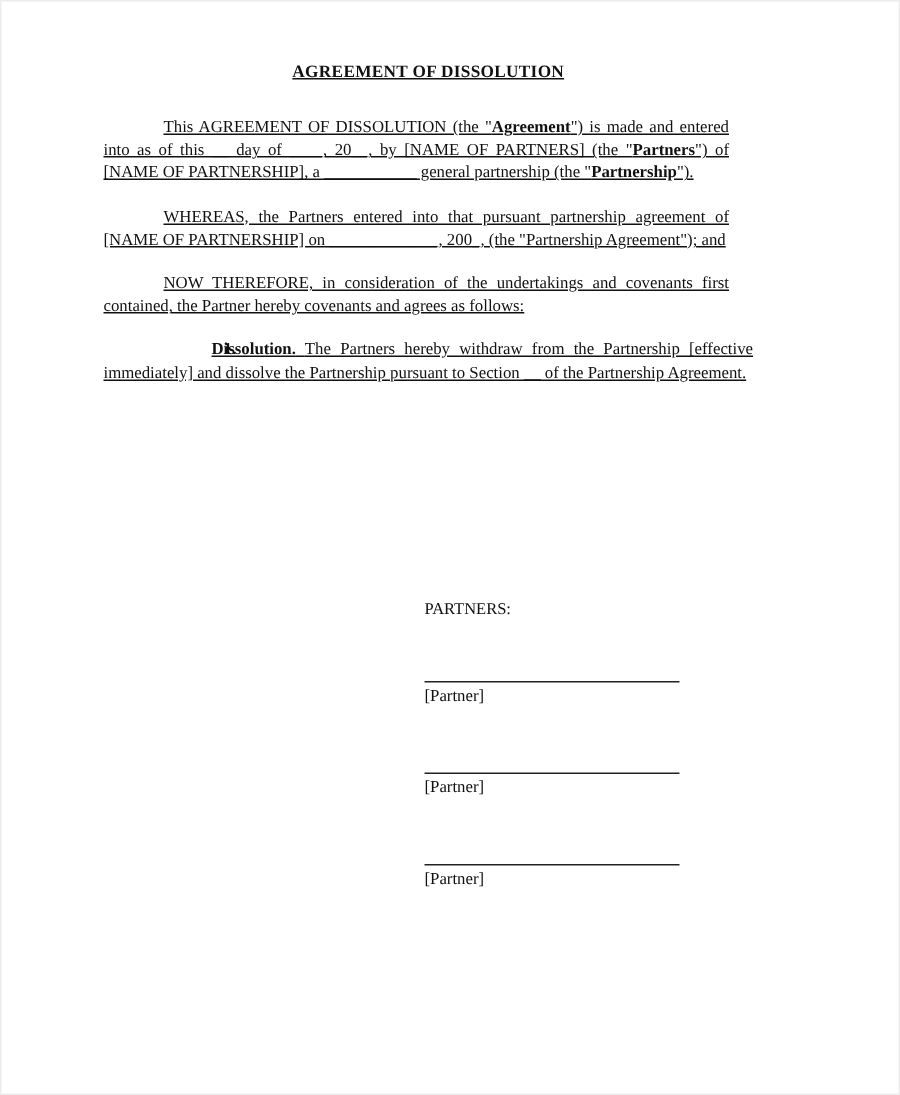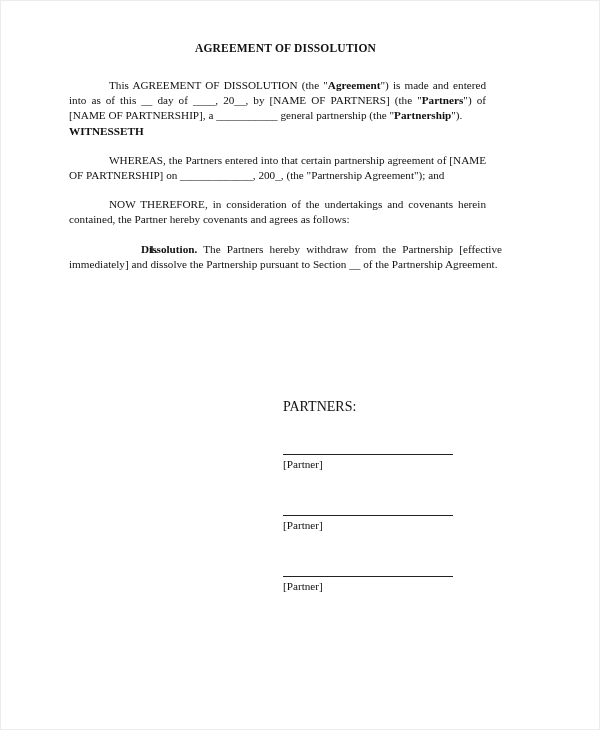--- a/index.html
+++ b/index.html
@@ -20,20 +20,21 @@
     font-family: "Liberation Serif", "DejaVu Serif", serif;
     color: #111111;
     -webkit-font-smoothing: antialiased;
   }
 
   .doc {
     position: absolute;
     left: 68px;
     top: 40px;
     width: 433px;
+    text-decoration: underline;
   }
 
   
   .doc-title {
     font-size: 11.5px;
     font-weight: bold;
     text-align: center;
     letter-spacing: 0.2px;
     margin: 0 0 22px 0;
     line-height: 15px;
@@ -83,21 +84,21 @@
 
   
   .sig-block {
     position: absolute;
     left: 282px;
     top: 398px;
     width: 172px;
   }
 
   .sig-partners-label {
-    font-size: 14px;
+    font-size: 11px;
     line-height: 15px;
     margin: 0 0 40px 0;
     white-space: nowrap;
   }
 
   .sig-entry {
     margin: 0 0 43px 0;
     font-family: Liberation Serif, serif;
   }
 
@@ -119,26 +120,26 @@
 </style>
 </head>
 <body>
 
 <div class="page">
 
   <div class="doc">
 
     <h1 class="doc-title">AGREEMENT OF DISSOLUTION</h1>
 
-    <p class="para"><span>This AGREEMENT OF DISSOLUTION (the "</span><b>Agreement</b><span>") is made and entered into as of this __ day of ____, 20__, by [NAME OF PARTNERS] (the "</span><b>Partners</b><span>") of [NAME OF PARTNERSHIP], a ___________ general partnership (the "</span><b>Partnership</b><span>").</span><span class="blockword">WITNESSETH</span></p>
+    <p class="para"><span>This AGREEMENT OF DISSOLUTION (the "</span><b>Agreement</b><span>") is made and entered into as of this __ day of ____, 20__, by [NAME OF PARTNERS] (the "</span><b>Partners</b><span>") of [NAME OF PARTNERSHIP], a ___________ general partnership (the "</span><b>Partnership</b><span>").</span></p>
 
-    <p class="para">WHEREAS, the Partners entered into that certain partnership agreement of [NAME OF PARTNERSHIP] on _____________, 200_, (the "Partnership Agreement"); and</p>
+    <p class="para">WHEREAS, the Partners entered into that pursuant partnership agreement of [NAME OF PARTNERSHIP] on _____________, 200_, (the "Partnership Agreement"); and</p>
 
 
-    <p class="para">NOW THEREFORE, in consideration of the undertakings and covenants herein contained, the Partner hereby covenants and agrees as follows:</p>
+    <p class="para">NOW THEREFORE, in consideration of the undertakings and covenants first contained, the Partner hereby covenants and agrees as follows:</p>
 
     <p class="section"><span class="num">1.</span><span class="heading">Dissolution.</span> <span>The Partners hereby withdraw from the Partnership [effective immediately] and dissolve the Partnership pursuant to Section __ of the Partnership Agreement.</span></p>
 
 
 
   </div>
 
   <div class="sig-block">
 
     <div class="sig-partners-label">PARTNERS:</div>

